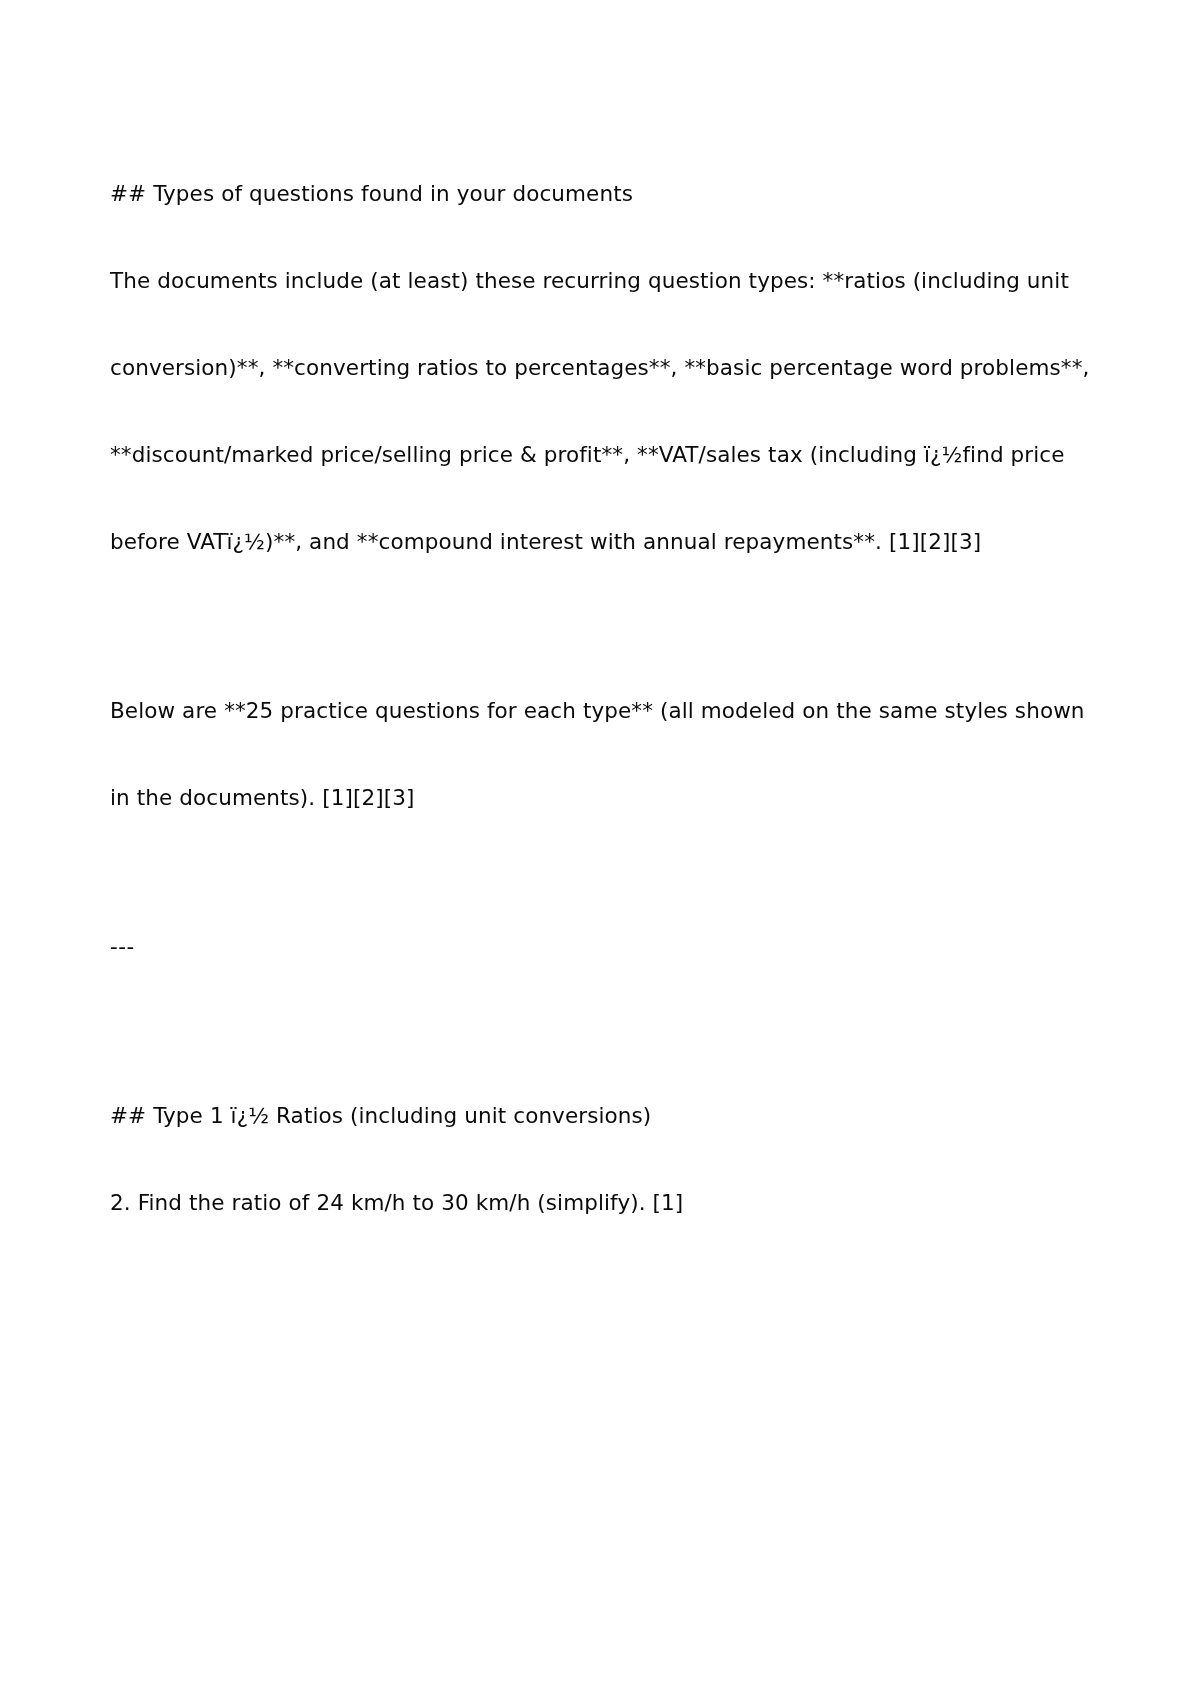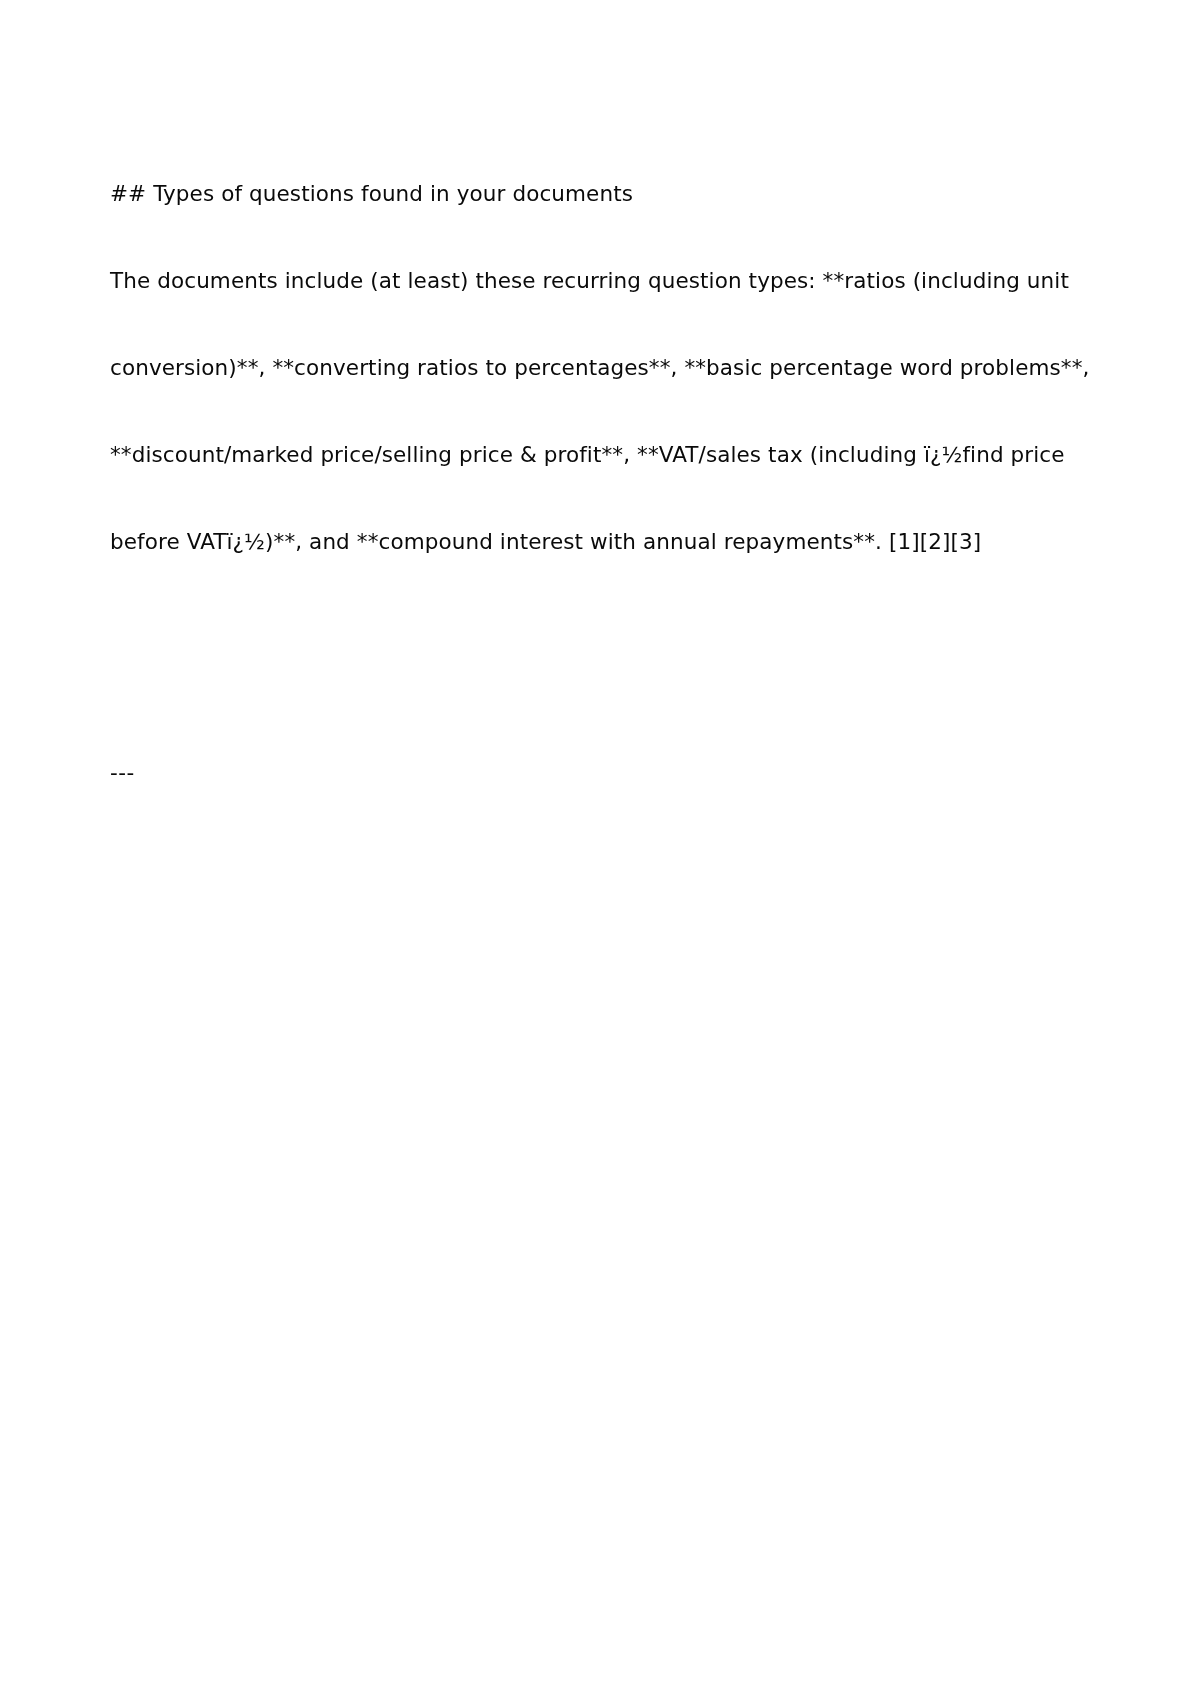--- a/index.html
+++ b/index.html
@@ -54,23 +54,26 @@
 
 <div class="page">
   <div class="doc-body">
 
     <p class="para heading">## Types of questions found in your documents</p>
 
     <p class="para">The documents include (at least) these recurring question types: **ratios (including unit conversion)**, **converting ratios to percentages**, **basic percentage word problems**, **discount/marked price/selling price &amp; profit**, **VAT/sales tax (including ï¿½find price before VATï¿½)**, and **compound interest with annual repayments**. [1][2][3]</p>
 
     <div class="spacer-lg"></div>
 
+    <p class="para">Below are **25 practice questions for each type** (all modeled on the same styles shown in the documents). [1][2][3]</p>
 
     <div class="spacer-md"></div>
 
     <p class="para rule-dashes">---</p>
 
     <div class="spacer-lg"></div>
 
+    <p class="para heading">## Type 1 ï¿½ Ratios (including unit conversions)</p>
 
+    <p class="para qline">2. Find the ratio of 24 km/h to 30 km/h (simplify). [1]</p>
 
   </div>
 </div>
 
 </body></html>

